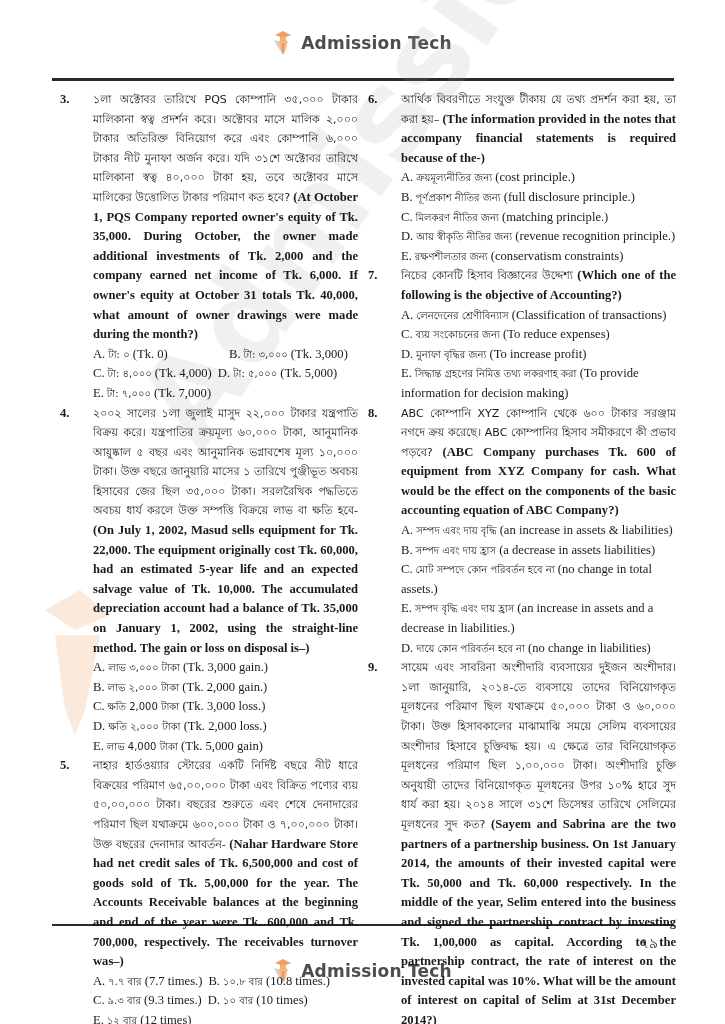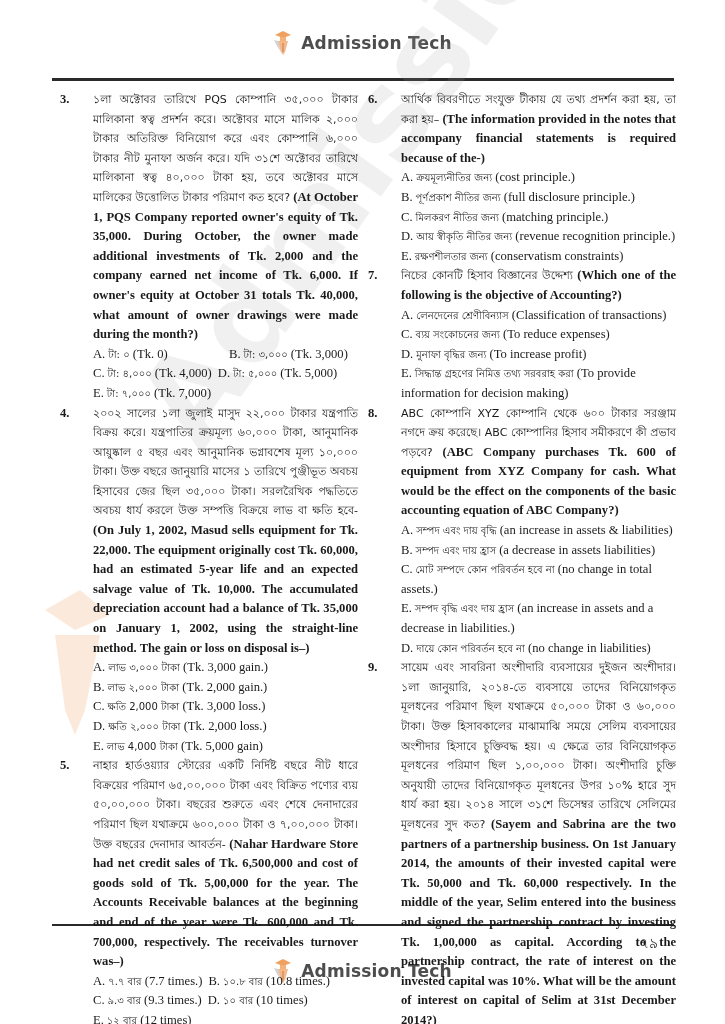--- a/index.html
+++ b/index.html
@@ -136,21 +136,21 @@
   <div>
     <div class="q">
       <span class="q-num">7.</span>
       <span class="bn">নিচের কোনটি হিসাব বিজ্ঞানের উদ্দেশ্য</span>
       <span class="en">(Which one of the following is the objective of Accounting?)</span>
     </div>
     <div class="opts">
       <span class="opt"><span class="lbl">A.</span><span class="bn">লেনদেনের শ্রেণীবিন্যাস</span> <span>(Classification of transactions)</span></span>
       <span class="opt"><span class="lbl">C.</span><span class="bn">ব্যয় সংকোচনের জন্য</span> <span>(To reduce expenses)</span></span>
       <span class="opt"><span class="lbl">D.</span><span class="bn">মুনাফা বৃদ্ধির জন্য</span> <span>(To increase profit)</span></span>
-      <span class="opt"><span class="lbl">E.</span><span class="bn">সিদ্ধান্ত গ্রহণের নিমিত্ত তথ্য সরবরাহ করা</span> <span>(To provide information for decision making)</span></span>
+      <span class="opt"><span class="lbl">E.</span><span class="bn">সিদ্ধান্ত গ্রহণের নিমিত্ত তথ্য লকরণাহ করা</span> <span>(To provide information for decision making)</span></span>
     </div>
   </div>
 
   <div>
     <div class="q">
       <span class="q-num">8.</span>
       <span class="bn">ABC কোম্পানি XYZ কোম্পানি থেকে ৬০০ টাকার সরঞ্জাম নগদে ক্রয় করেছে। ABC কোম্পানির হিসাব সমীকরণে কী প্রভাব পড়বে?</span>
       <span class="en">(ABC Company purchases Tk. 600 of equipment from XYZ Company for cash. What would be the effect on the components of the basic accounting equation of ABC Company?)</span>
     </div>
     <div class="opts">

